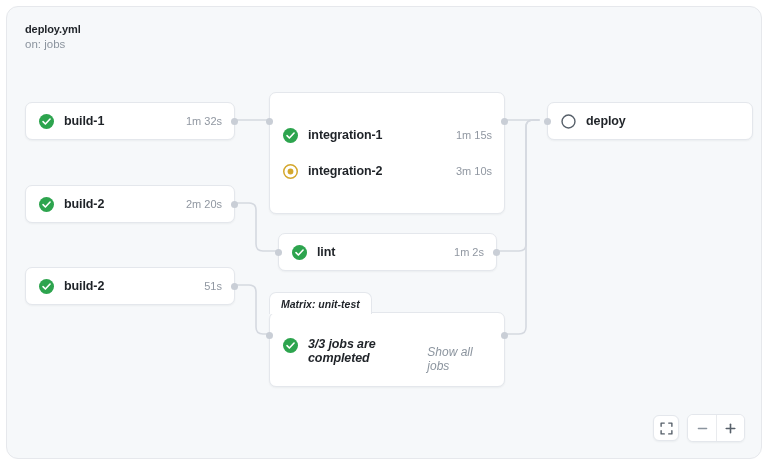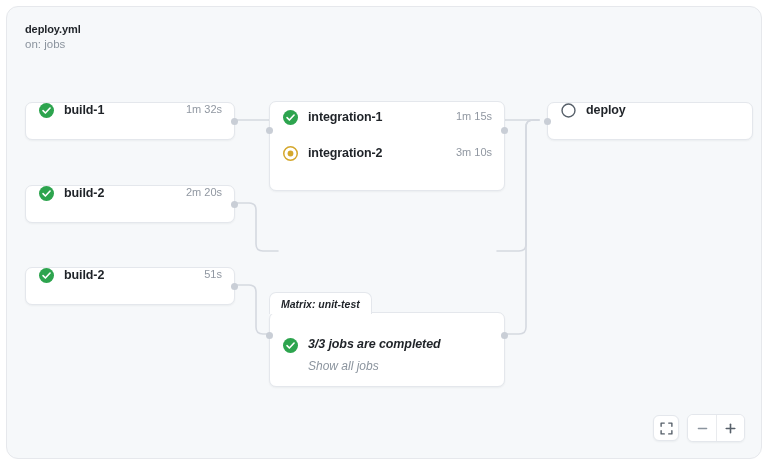--- a/index.html
+++ b/index.html
@@ -63,21 +63,21 @@
   .node {
     position: absolute;
     background: #ffffff;
     border: 1px solid #e4e7ec;
     border-radius: 7px;
     box-shadow: 0 1px 2px rgba(27,31,36,0.05);
   }
 
   .node-row {
     display: flex;
-    align-items: flex-start;
+    align-items: center;
     height: 36px;
     padding: 0 12px 0 13px;
   }
 
   .node-label {
     font-size: 12.5px;
     font-weight: bold;
     color: #1f2328;
     letter-spacing: -0.1px;
     white-space: nowrap;
@@ -133,21 +133,21 @@
     font-weight: bold;
     color: #1f2328;
     white-space: nowrap;
   }
   #matrix-body {
     display: flex;
     align-items: flex-start;
     padding: 24px 13px 0 13px;
   }
   #matrix-body .status-icon { margin-top: 1px; }
-  #matrix-text { display: flex; flex-direction: column; }
+  #matrix-text { display: flex; flex-direction: row; }
   #matrix-jobs-label {
     font-size: 12.5px;
     font-weight: bold;
     color: #1f2328;
     letter-spacing: -0.1px;
   }
   #matrix-show-all {
     font-size: 12px;
     color: #8b949e;
     margin-top: 8px;
@@ -245,41 +245,53 @@
       <svg class="status-icon" viewBox="0 0 16 16">
         <circle cx="8" cy="8" r="8" fill="#2da44e"></circle>
         <path d="M4.3 8.2 L6.8 10.7 L11.8 5.4" fill="none" stroke="#ffffff" stroke-width="1.7" stroke-linecap="round" stroke-linejoin="round"></path>
       </svg>
       <span class="node-label">build-2</span>
       <span class="node-duration">51s</span>
     </div>
     <span class="port right"></span>
   </div>
 
-  <div class="node" id="node-integration-group" style="left:262px; top:94px; width:236px; padding:8px 0;">
+  <div class="node" id="node-integration-group" style="left:262px; top:85px; width:236px; padding:24px 0;">
     <div class="node-row">
       <svg class="status-icon" viewBox="0 0 16 16">
         <circle cx="8" cy="8" r="8" fill="#2da44e"></circle>
         <path d="M4.3 8.2 L6.8 10.7 L11.8 5.4" fill="none" stroke="#ffffff" stroke-width="1.7" stroke-linecap="round" stroke-linejoin="round"></path>
       </svg>
       <span class="node-label">integration-1</span>
       <span class="node-duration">1m 15s</span>
     </div>
     <div class="node-row">
       <svg class="status-icon" viewBox="0 0 16 16">
         <circle cx="8" cy="8" r="7.2" fill="none" stroke="#d4a72c" stroke-width="1.6"></circle>
         <circle cx="8" cy="8" r="3.1" fill="#d4a72c"></circle>
       </svg>
       <span class="node-label">integration-2</span>
       <span class="node-duration">3m 10s</span>
     </div>
     <span class="port left" style="top:28px;"></span>
     <span class="port right" style="top:28px;"></span>
   </div>
 
+  <div class="node" id="node-lint" style="left:271px; top:226px; width:219px;">
+    <div class="node-row">
+      <svg class="status-icon" viewBox="0 0 16 16">
+        <circle cx="8" cy="8" r="8" fill="#2da44e"></circle>
+        <path d="M4.3 8.2 L6.8 10.7 L11.8 5.4" fill="none" stroke="#ffffff" stroke-width="1.7" stroke-linecap="round" stroke-linejoin="round"></path>
+      </svg>
+      <span class="node-label">lint</span>
+      <span class="node-duration">1m 2s</span>
+    </div>
+    <span class="port left"></span>
+    <span class="port right"></span>
+  </div>
 
   <div class="node" id="node-matrix" style="left:262px; top:305px; width:236px; height:75px;font-style:italic;">
     <div id="matrix-tab">Matrix: unit-test</div>
     <div id="matrix-body">
       <svg class="status-icon" viewBox="0 0 16 16">
         <circle cx="8" cy="8" r="8" fill="#2da44e"></circle>
         <path d="M4.3 8.2 L6.8 10.7 L11.8 5.4" fill="none" stroke="#ffffff" stroke-width="1.7" stroke-linecap="round" stroke-linejoin="round"></path>
       </svg>
       <div id="matrix-text">
         <span id="matrix-jobs-label">3/3 jobs are completed</span>

